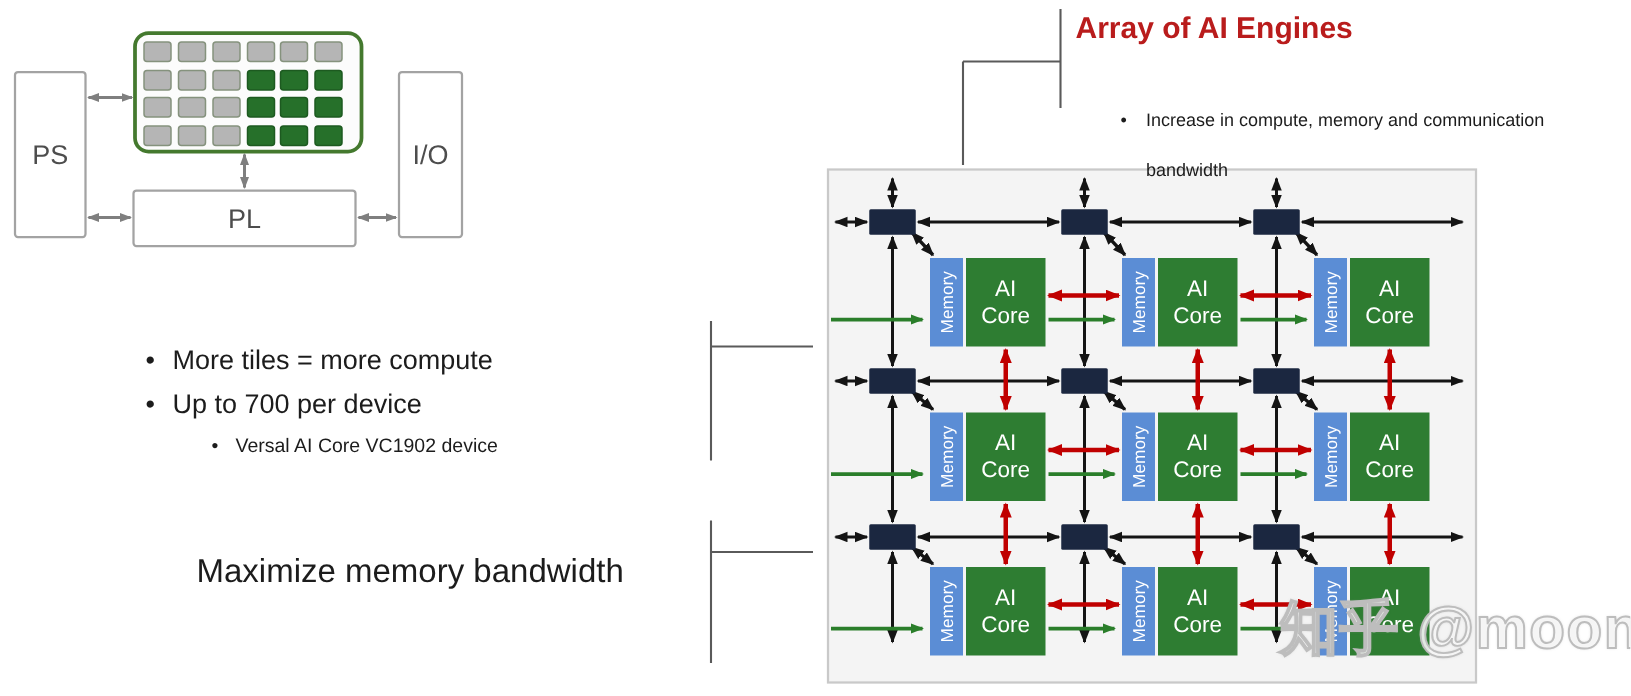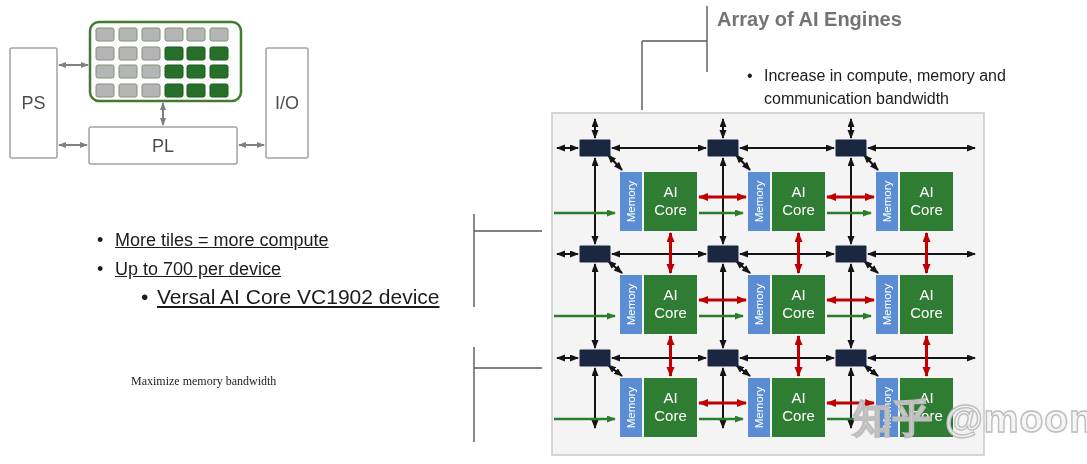--- a/index.html
+++ b/index.html
@@ -2,38 +2,38 @@
 <html><head>
 <meta charset="utf-8">
 <style>
   html,body{margin:0;padding:0;background:#fff;}
   #stage{position:relative;width:1087px;height:464px;background:#ffffff;overflow:hidden;
          font-family:"Liberation Sans","DejaVu Sans",sans-serif;color:#1c1c1c;}
   #stage svg{position:absolute;display:block;}
 
   
   .ann{position:absolute;}
-  .ann h2{margin:0;font-weight:700;color:#737373;}
+  .ann h2{margin:0;font-weight:700;color:#b91c1c;}
   #ann-array{left:717px;top:7px;width:370px;}
   #ann-array h2{font-size:20px;line-height:25px;}
   #ann-array ul{margin:6px 0 0 28px;padding:0;list-style:none;width:292px;}
-  #ann-array li{position:relative;font-size:16px;line-height:23px;padding-left:19px;margin-top:32px;}
+  #ann-array li{position:relative;font-size:12px;line-height:33px;padding-left:19px;margin-top:32px;}
   #ann-array li::before{content:"\2022";position:absolute;left:2px;}
 
   #ann-modular{left:68px;top:219px;width:470px;}
   #ann-modular h2{font-size:21px;line-height:26px;}
-  #ann-modular ul{margin:7px 0 0 0;padding:0;list-style:none;text-decoration:underline;}
+  #ann-modular ul{margin:7px 0 0 0;padding:0;list-style:none;}
   #ann-modular li{position:relative;font-size:18px;line-height:28.5px;padding-left:47px;}
   #ann-modular li::before{content:"\2022";position:absolute;left:29px;}
-  #ann-modular li.sub{font-size:21px;line-height:28px;padding-left:89px;}
+  #ann-modular li.sub{font-size:13px;line-height:28px;padding-left:89px;}
   #ann-modular li.sub::before{left:73px;}
 
   #ann-mem{left:131px;top:366px;width:400px;}
   #ann-mem h2{font-size:21px;line-height:26px;}
-  #ann-mem p{margin:3px 0 0 0;font-size:12px;line-height:24px;font-family:Liberation Serif, serif;}
+  #ann-mem p{margin:3px 0 0 0;font-size:22px;line-height:24px;}
 
   
   #watermark{position:absolute;left:853px;top:392px;z-index:30;
     font-size:39px;font-weight:700;letter-spacing:1px;
     color:rgba(255,255,255,0.82);
     -webkit-text-stroke:1.3px #bdbdbd;
     text-shadow:0 0 2px rgba(150,150,150,0.55);
     white-space:nowrap;}
 
   

